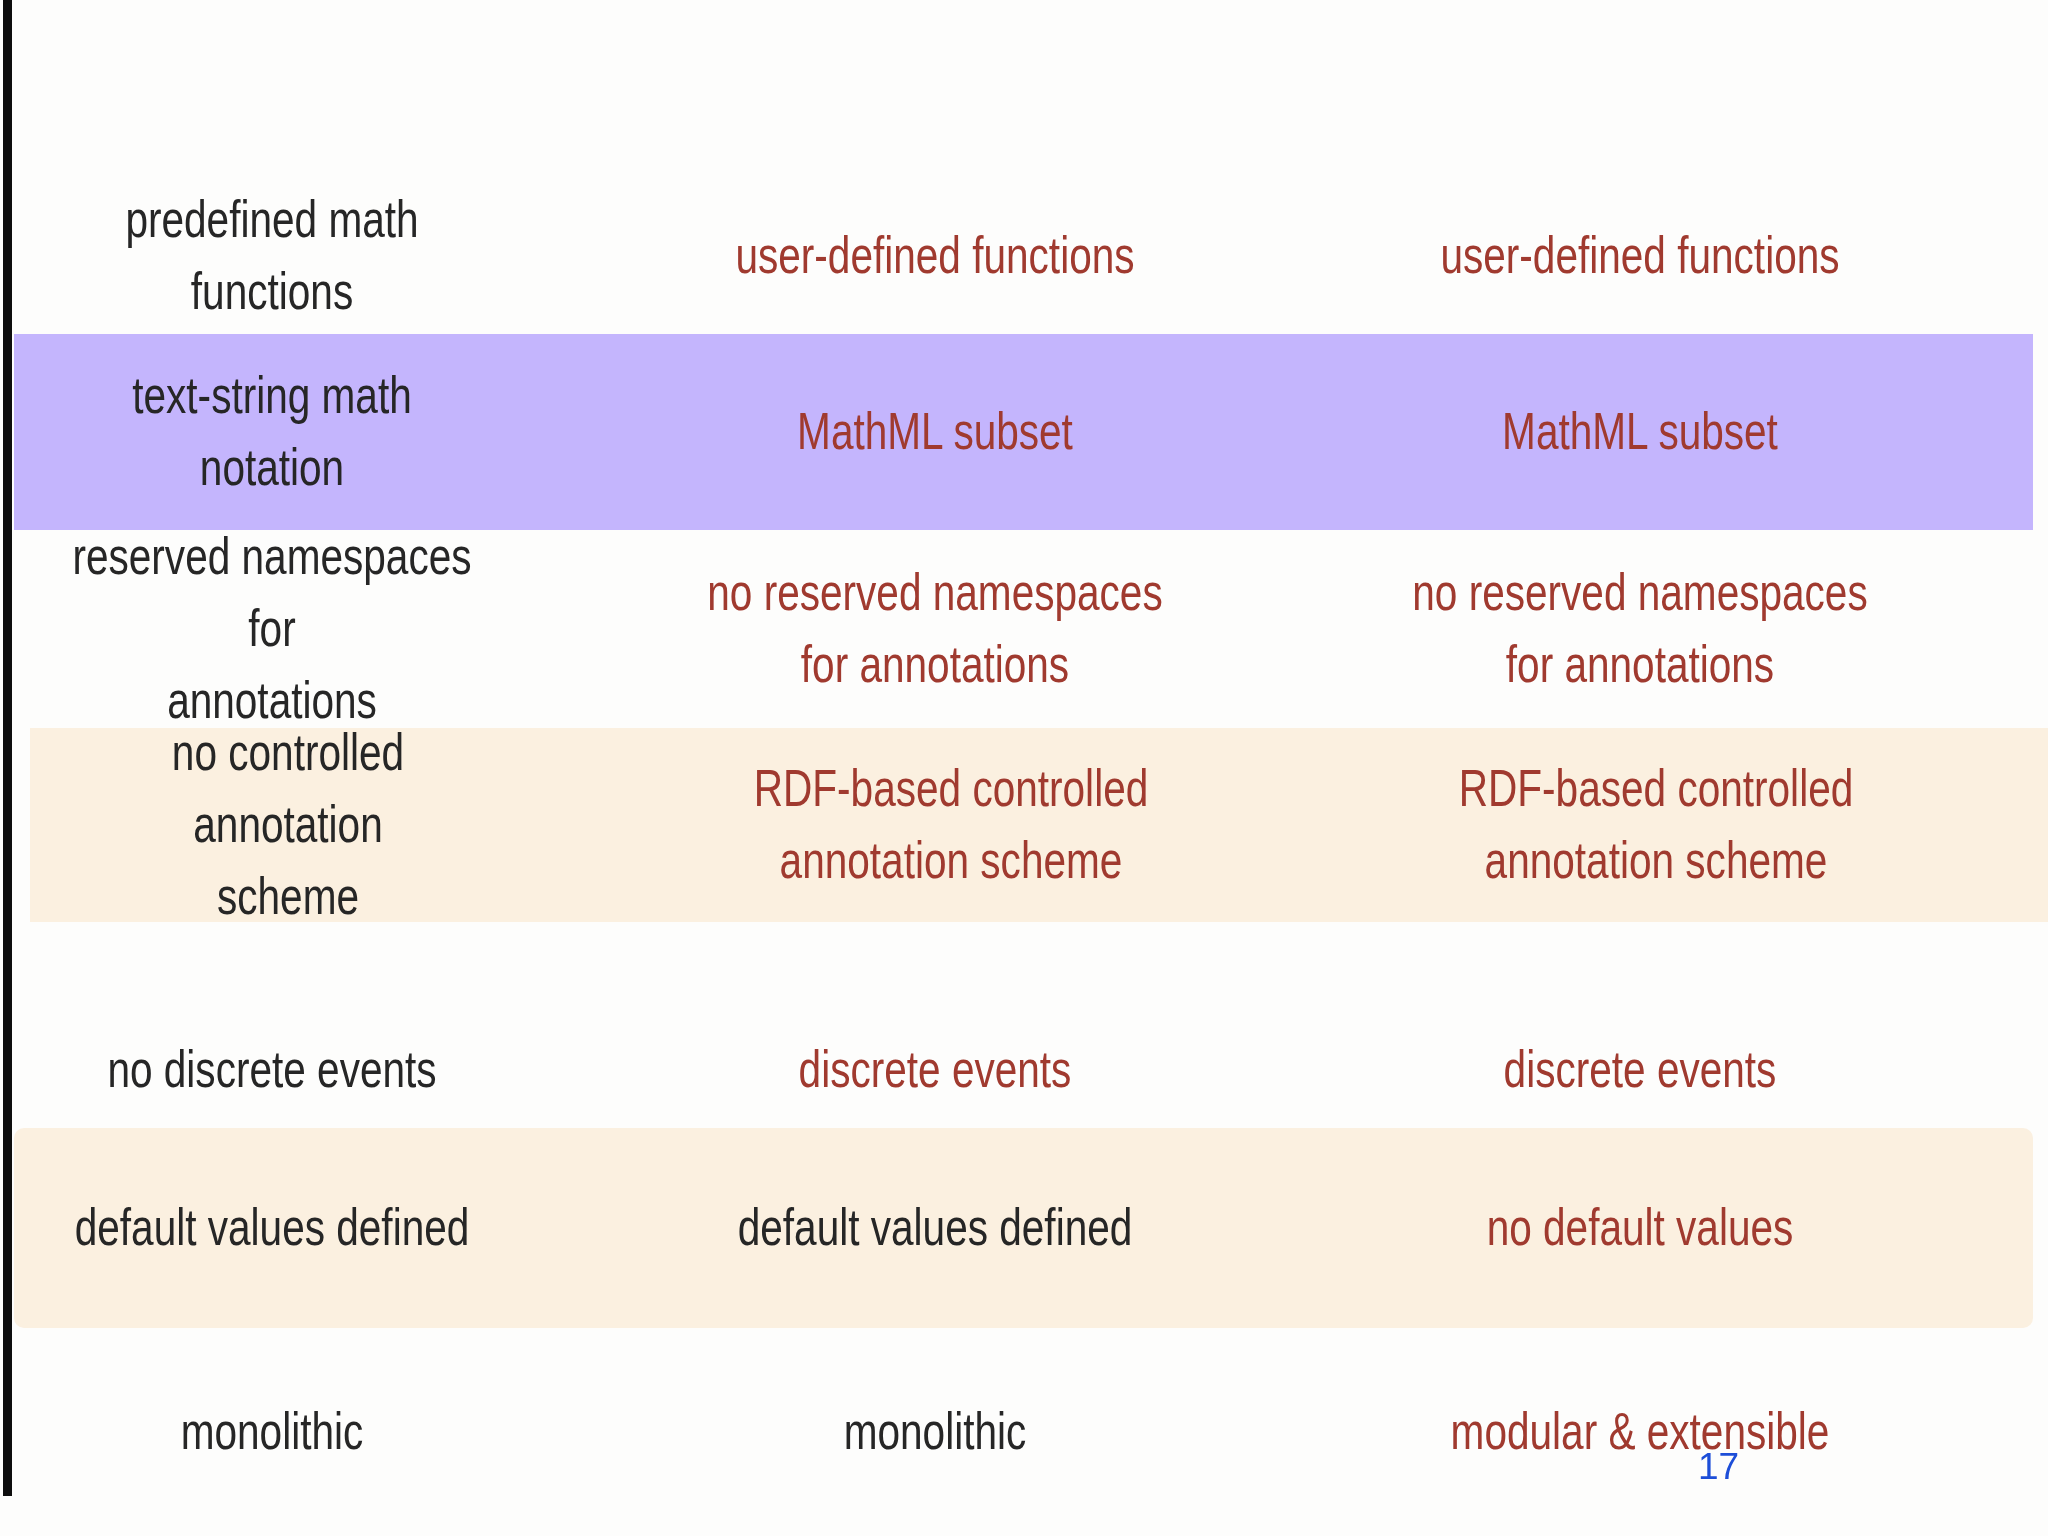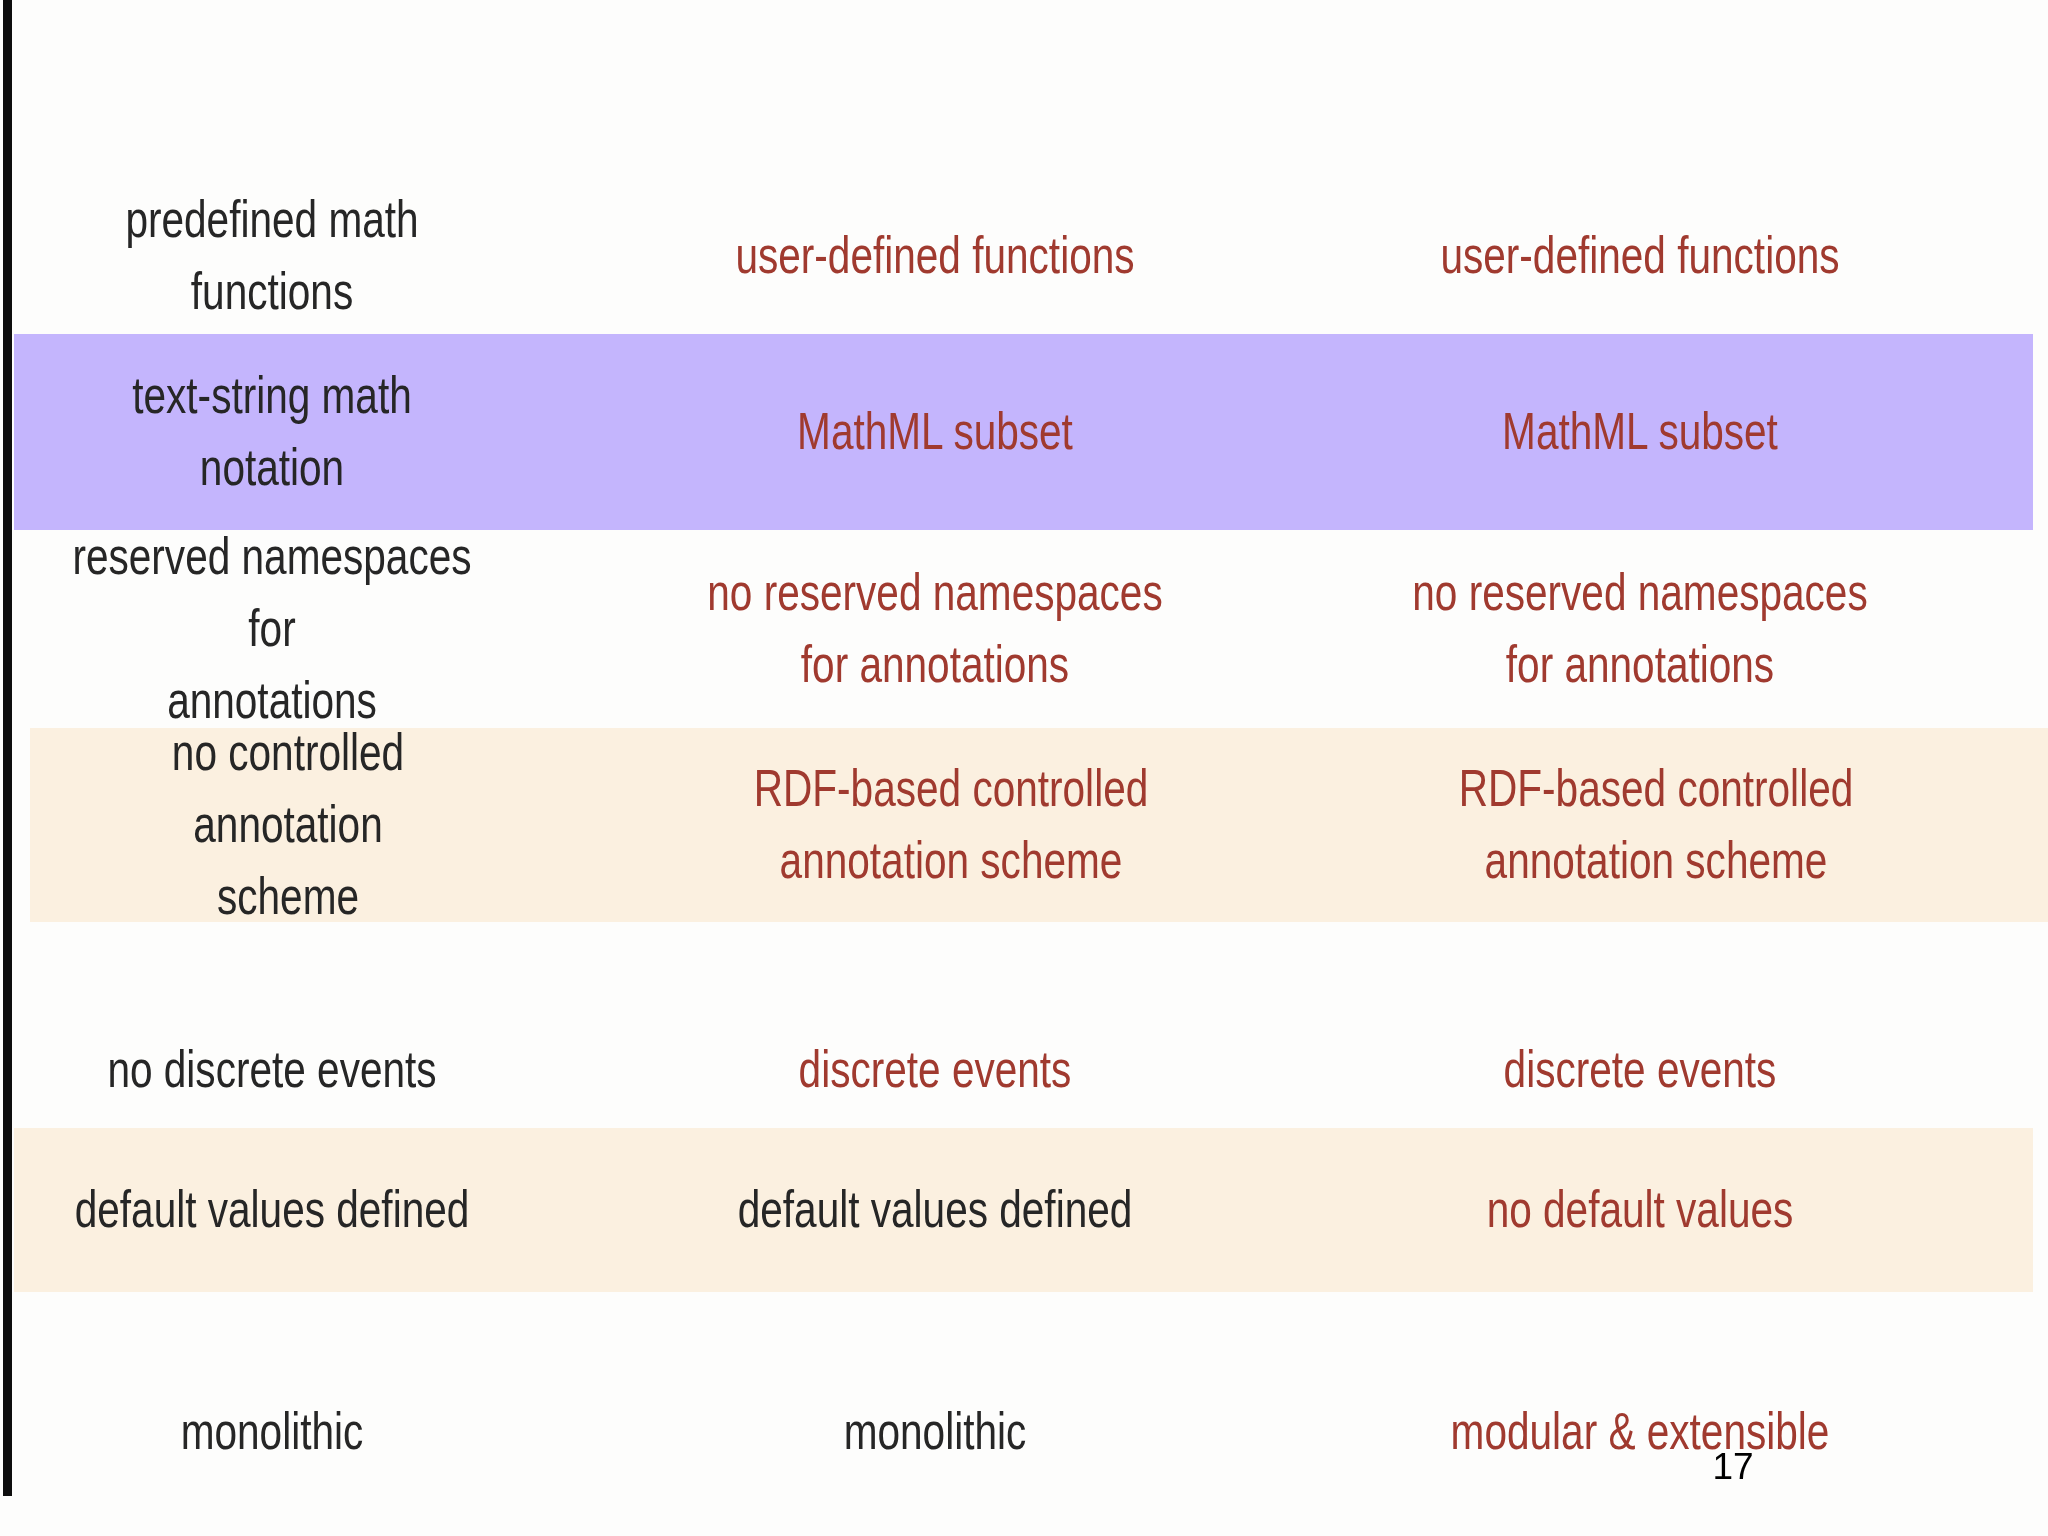--- a/index.html
+++ b/index.html
@@ -19,21 +19,21 @@
   }
   .band.header{
     top:8px;height:128px;
     background:linear-gradient(180deg,#f9ead3 0%,#f7e4c6 55%,#f5ddb8 100%);
   }
   .band.r1{top:136px;height:240px;background:transparent;}
   .band.r2{top:334px;height:196px;background:#c4b5fd;}
   .band.r3{top:530px;height:198px;background:transparent;}
   .band.r4{top:728px;height:194px;background:#fbf0e0;margin-left:16px;}
   .band.r5{top:967px;height:206px;background:transparent;}
-  .band.r6{top:1128px;height:164px;background:#fbf0e0;}
+  .band.r6{top:1128px;height:200px;background:#fbf0e0;border-radius:10px;}
   .band.r7{top:1328px;height:208px;background:transparent;}
 
   .cell{
     position:absolute;top:0;height:100%;
     display:flex;align-items:center;justify-content:center;
     text-align:center;
     white-space:pre-line;
     font-size:52px;line-height:1.38;
     transform:scaleX(0.78);
     color:#262626;
@@ -45,21 +45,21 @@
   .hdr{
     font-size:78px;font-weight:bold;letter-spacing:-1px;
     transform:scaleX(0.72);
     color:#141414;line-height:1;
   }
   .ink{color:#262626;}
   .red{color:#a03a2f;}
 
   .page-number{
     position:absolute;left:1698px;top:1446px;width:70px;
-    font-size:37px;color:#000000;text-align:center;
+    font-size:37px;color:#1d4ed8;
   }
 </style>
 </head>
 <body>
 
 <div class="slide">
 
   <div class="left-bar"></div>
 
 

